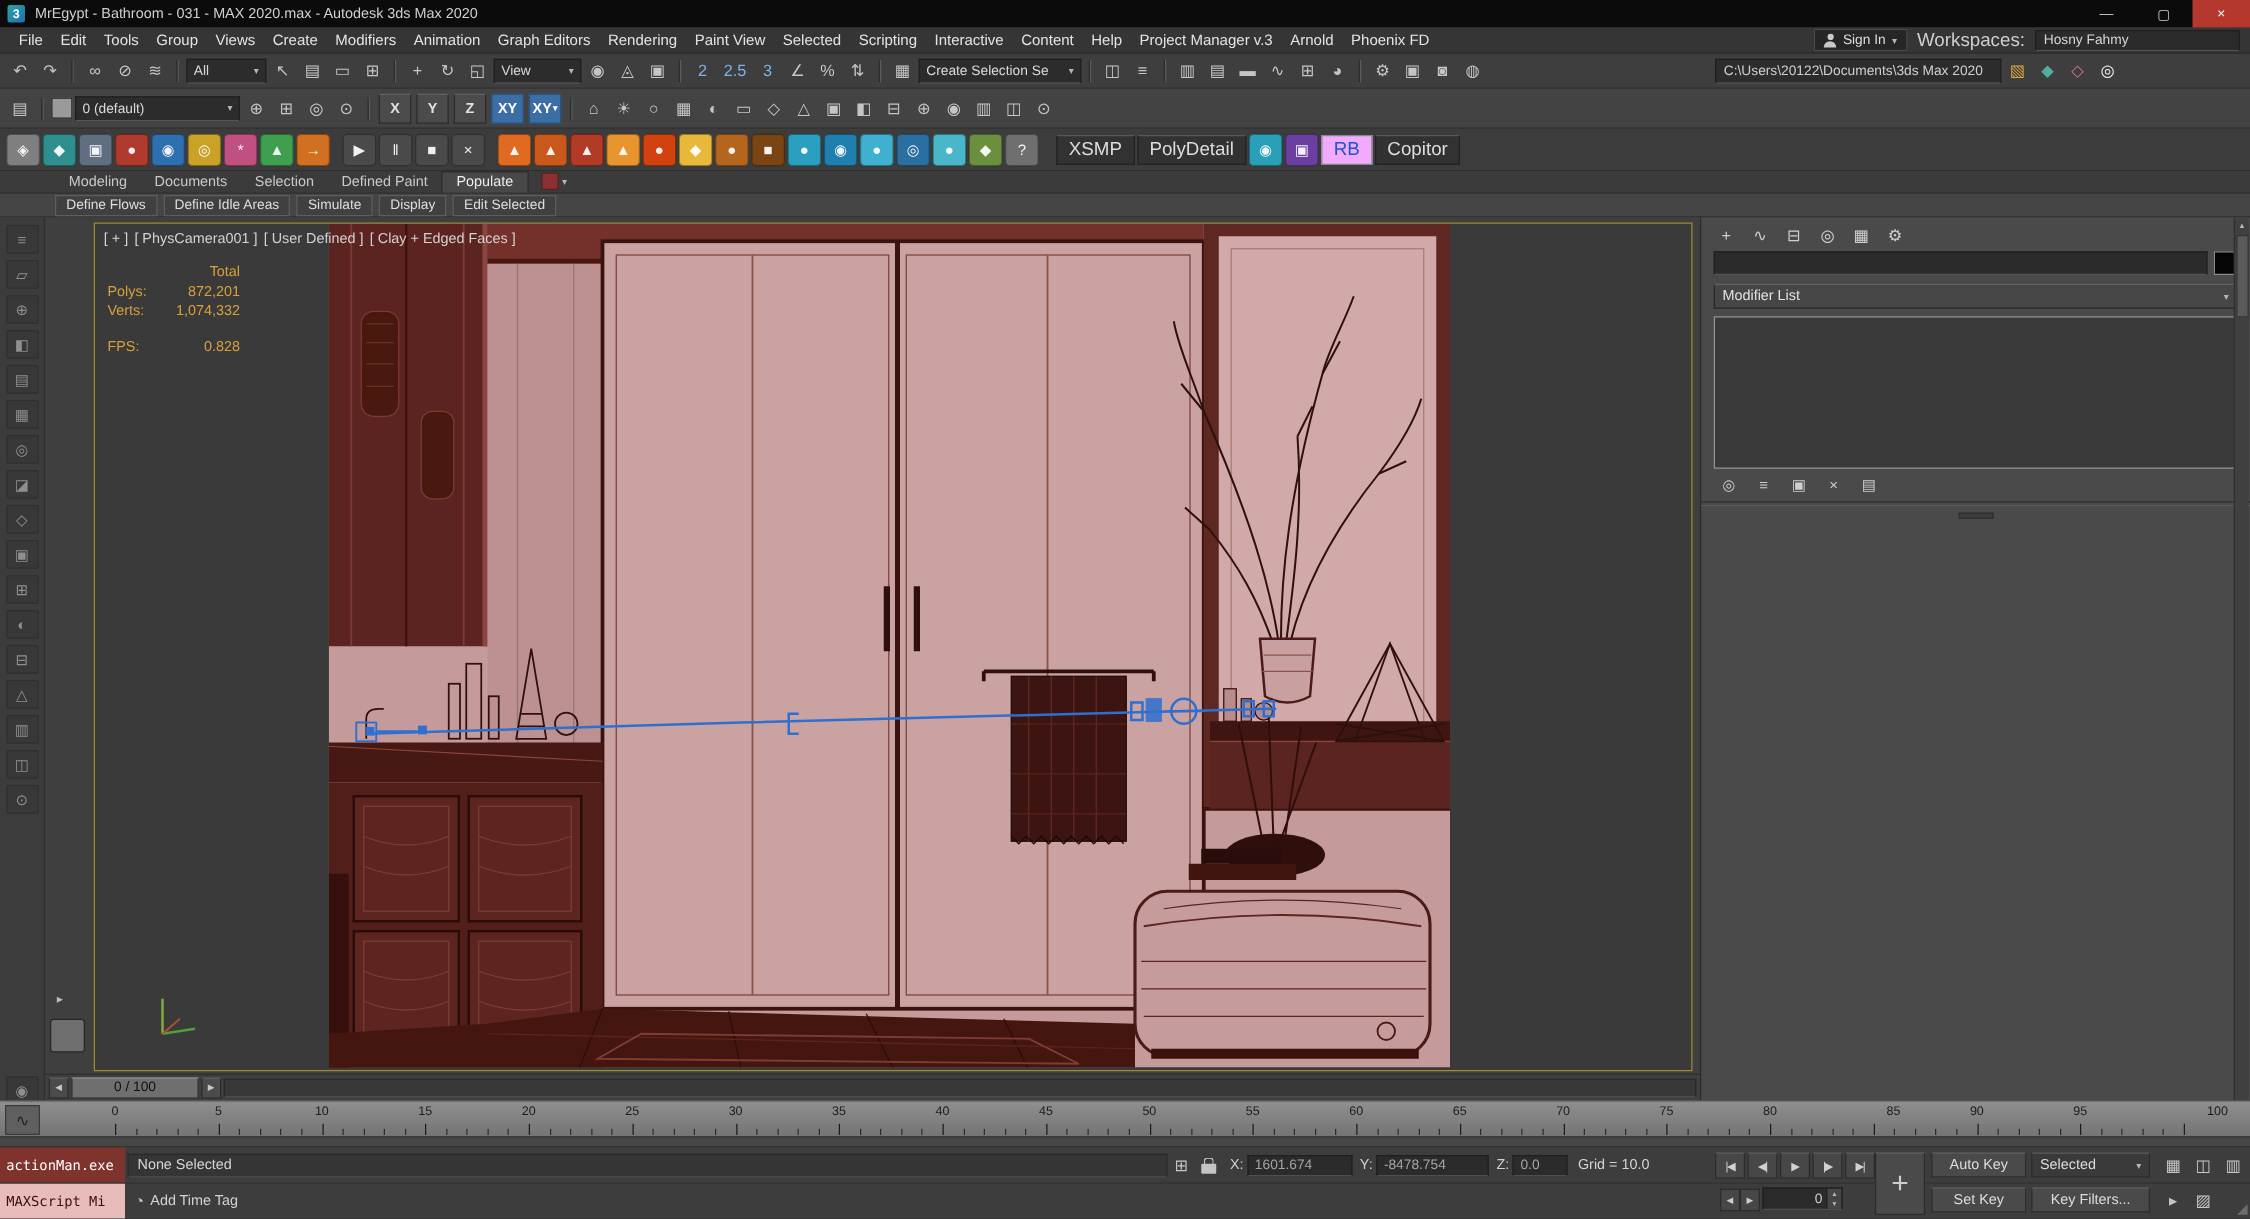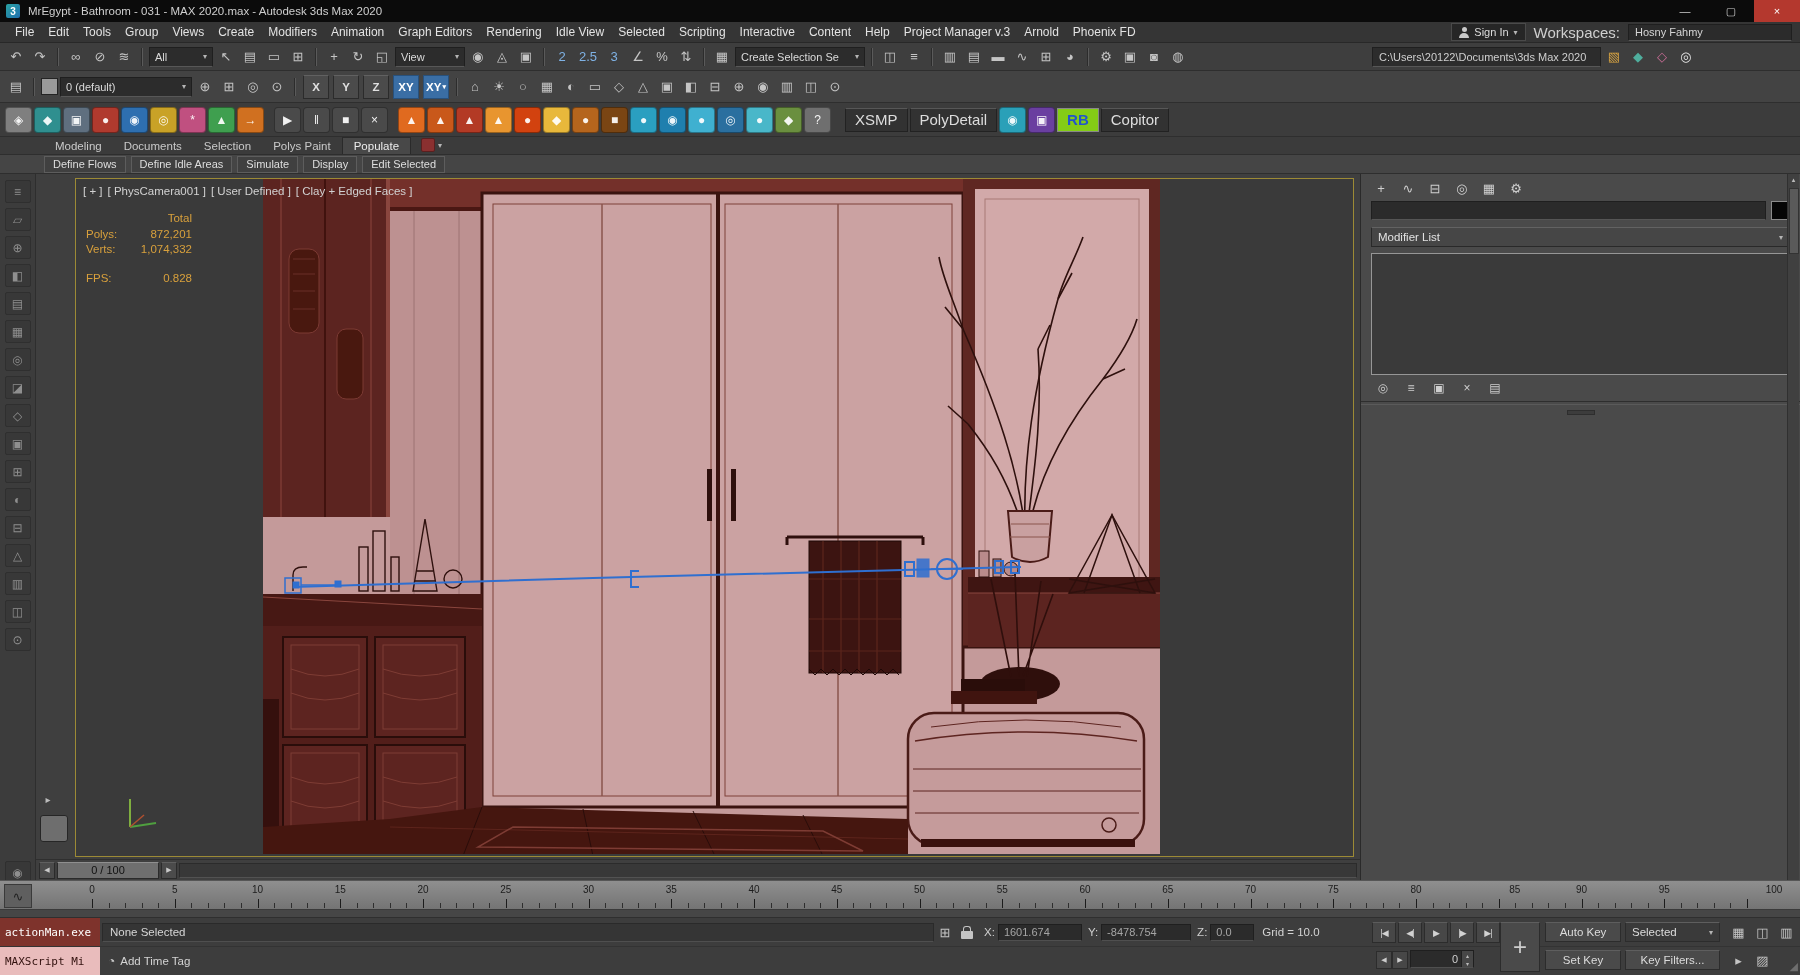--- a/index.html
+++ b/index.html
@@ -31,21 +31,21 @@
   .dd{display:inline-flex;align-items:center;justify-content:space-between;background:#2c2c2c;border:1px solid #1f1f1f;border-bottom-color:#575757;height:18px;color:#dadada;font-size:11px;padding:0 5px;flex:none;gap:4px;overflow:hidden}
   .dd-label{white-space:nowrap;overflow:hidden}
   .dd-arrow{font-size:8px;color:#b5b5b5;flex:none}
   .tb-field{display:inline-flex;align-items:center;background:#2c2c2c;border:1px solid #1f1f1f;border-bottom-color:#575757;height:18px;color:#cfcfcf;font-size:11px;padding:0 6px;white-space:nowrap;flex:none;overflow:hidden}
   .push-right{margin-left:auto}
   .axis-btn{width:24px;height:22px;background:#4b4b4b;border:1px solid #2b2b2b;border-top-color:#616161;color:#e0e0e0;display:inline-flex;align-items:center;justify-content:center;font-size:11.5px;font-weight:bold;flex:none;margin:0 1px}
   .axis-btn.active{background:#3a6ea5;border-color:#28517c;color:#fff}
   .fly-arrow{font-size:7px;margin-left:1px}
   .plugin-icon{width:25px;height:24px;border-radius:4px;display:inline-flex;align-items:center;justify-content:center;color:rgba(255,255,255,.92);font-size:12px;flex:none;border:1px solid rgba(0,0,0,.35);background:#666}
   .text-btn{height:22px;background:#323232;border:1px solid #222;border-top-color:#575757;color:#ddd;padding:0 9px;display:inline-flex;align-items:center;font-size:15px;flex:none;white-space:nowrap}
-  .text-btn.rb{background:#84cc16;color:#2255cc;font-weight:bold;border-color:#888}
+  .text-btn.rb{background:#f0abfc;color:#2255cc;font-weight:normal;border-color:#888}
   .mini-swatch{width:15px;height:15px;background:#9a9a9a;border:1px solid #242424;flex:none}
   .tb-gap{flex:none}
   
   .ribbon-tabs{height:18px;background:#3b3b3b;display:flex;align-items:flex-end;padding-left:44px;border-bottom:1px solid #2e2e2e;box-sizing:border-box}
   .rtab{padding:2px 11px;font-size:11.5px;color:#c9c9c9;white-space:nowrap}
   .rtab.active{background:#484848;border:1px solid #2a2a2a;border-bottom:none;color:#ececec}
   .rtab-extra{display:flex;align-items:center;gap:3px;margin-left:10px;padding-bottom:2px}
   .rtab-mini{width:12px;height:12px;background:#8a3030;border:1px solid #5a1f1f;border-radius:2px}
   .ribbon-sub{height:19px;background:#454545;display:flex;align-items:center;gap:5px;padding-left:44px;border-bottom:1px solid #2e2e2e;box-sizing:border-box}
   .rbtn{height:15px;background:#404040;border:1px solid #5d5d5d;color:#dedede;font-size:11px;padding:0 8px;display:inline-flex;align-items:center;white-space:nowrap}
@@ -153,21 +153,21 @@
         <span class="menu-item">File</span>
         <span class="menu-item">Edit</span>
         <span class="menu-item">Tools</span>
         <span class="menu-item">Group</span>
         <span class="menu-item">Views</span>
         <span class="menu-item">Create</span>
         <span class="menu-item">Modifiers</span>
         <span class="menu-item">Animation</span>
         <span class="menu-item">Graph Editors</span>
         <span class="menu-item">Rendering</span>
-        <span class="menu-item">Idle View</span>
+        <span class="menu-item">Paint View</span>
         <span class="menu-item">Selected</span>
         <span class="menu-item">Scripting</span>
         <span class="menu-item">Interactive</span>
         <span class="menu-item">Content</span>
         <span class="menu-item">Help</span>
         <span class="menu-item">Project Manager v.3</span>
         <span class="menu-item">Arnold</span>
         <span class="menu-item">Phoenix FD</span>
       </span>
     <span class="menu-right">
@@ -317,21 +317,21 @@
       <span class="plugin-icon" style="background: rgb(106, 63, 160);">▣</span>
       <span class="text-btn rb">RB</span>
       <span class="text-btn">Copitor</span>
     </div>
 
   <div class="ribbon-tabs">
     <span style="display:flex;align-items:flex-end">
         <span class="rtab">Modeling</span>
         <span class="rtab">Documents</span>
         <span class="rtab">Selection</span>
-        <span class="rtab">Polys Paint</span>
+        <span class="rtab">Defined Paint</span>
         <span class="rtab active">Populate</span>
       </span>
     <span class="rtab-extra">
       <span class="rtab-mini"></span>
       <span class="dd-arrow">▾</span>
     </span>
   </div>
   <div class="ribbon-sub">
       <span class="rbtn">Define Flows</span>
       <span class="rbtn">Define Idle Areas</span>

